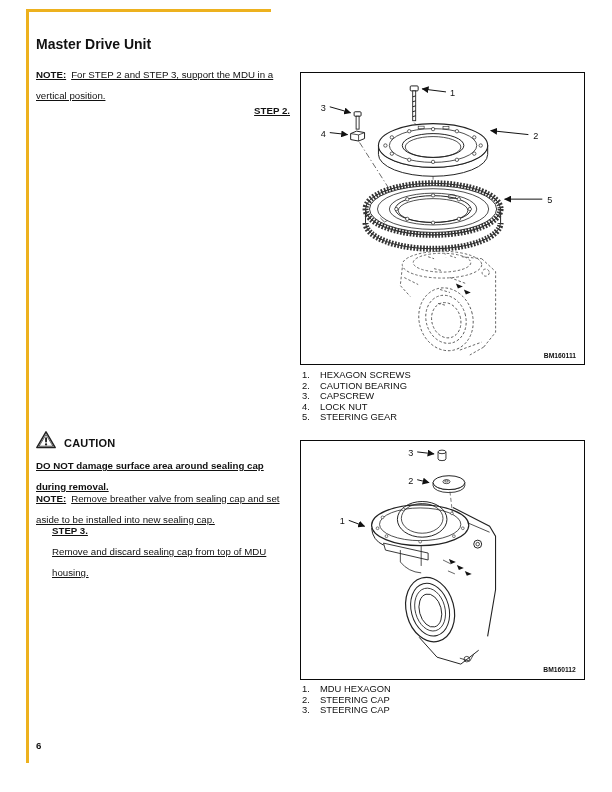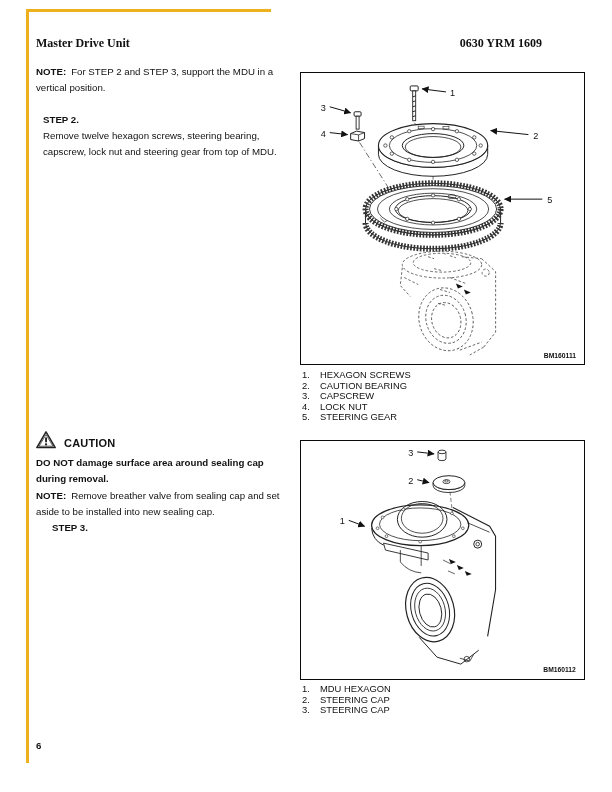--- a/index.html
+++ b/index.html
@@ -5,23 +5,23 @@
   html,body{margin:0;padding:0;background:#e8e8e8;}
   .page{
     position:relative;width:612px;height:792px;background:#ffffff;
     font-family:"Liberation Sans", sans-serif;color:#111;overflow:hidden;
     margin:0 auto;
   }
   .abs{position:absolute;}
   
   .marker{background:#edb11e;}
   
-  .hdr{font-size:12px;font-weight:bold;white-space:nowrap;font-family:Liberation Serif, serif;}
-  
-  .body-text{font-size:9.7px;line-height:16px;}
+  .hdr{font-size:14px;font-weight:bold;white-space:nowrap;}
+  
+  .body-text{font-size:9.7px;line-height:21px;text-decoration:underline;}
   .bold{font-weight:bold;}
   .note-label{font-weight:bold;margin-right:5px;}
   .step-title{font-weight:bold;}
   
   .caution-title{font-size:11px;font-weight:bold;letter-spacing:.2px;}
   
   .figure-box{border:1.5px solid #0a0a0a;background:#fff;box-sizing:border-box;}
   .figure-box svg{display:block;}
   
   .legend{font-size:9.4px;line-height:10.6px;}
@@ -34,48 +34,47 @@
 </style>
 </head>
 <body>
 
 <div class="page">
 
   <div class="abs marker" style="left:26px;top:9px;width:245px;height:3px;"></div>
   <div class="abs marker" style="left:26px;top:9px;width:3px;height:754px;"></div>
 
   <div class="abs hdr" style="left:36px;top:36px;">Master Drive Unit</div>
-  <div class="abs hdr" style="left:300px;top:36px;width:242px;text-align:right;">0630 YRM 1609</div>
 
   <div class="abs body-text" style="left:36px;top:64px;width:252px;">
     <span class="note-label">NOTE:</span><span>For STEP 2 and STEP 3, support the MDU in a vertical position.</span>
   </div>
 
-  <div class="abs body-text" style="left:43px;top:112px;width:247px;">
+  <div class="abs body-text" style="left:43px;top:100px;width:247px;text-align:right;">
     <div class="step-title">STEP 2.</div>
-    <div>Remove twelve hexagon screws, steering bearing, capscrew, lock nut and steering gear from top of MDU.</div>
   </div>
 
   <div class="abs" style="left:35px;top:430px;width:22px;height:20px;">
     <svg width="22" height="20" viewBox="0 0 22 20">
       <path d="M11,1.8 L20.2,17.6 L1.8,17.6 Z" fill="#ffffff" stroke="#222" stroke-width="1.5" stroke-linejoin="round"></path>
       <path d="M11,4.6 L17.9,16.2 L4.1,16.2 Z" fill="none" stroke="#222" stroke-width="0.7" stroke-linejoin="round"></path>
       <rect x="10.1" y="7.2" width="1.9" height="5.2" rx="0.9" fill="#222"></rect>
       <circle cx="11.05" cy="14.4" r="1.15" fill="#222"></circle>
     </svg>
   </div>
   <div class="abs caution-title" style="left:64px;top:437px;">CAUTION</div>
   <div class="abs body-text" style="left:36px;top:488px;width:252px;">
     <span class="note-label">NOTE:</span><span>Remove breather valve from sealing cap and set aside to be installed into new sealing cap.</span>
   </div>
 
   <div class="abs body-text bold" style="left:36px;top:455px;width:252px;">DO NOT damage surface area around sealing cap during removal.</div>
 
   <div class="abs body-text" style="left:52px;top:520px;width:247px;">
     <div class="step-title">STEP 3.</div>
+    <div>Remove and discard sealing cap from top of MDU housing.</div>
   </div>
 
   <div class="abs figure-box" style="left:300px;top:72px;width:285px;height:293px;">
     <svg width="282" height="290" viewBox="0 0 284 292">
       <defs>
         <marker id="ah1" markerWidth="8" markerHeight="7" refX="6.5" refY="3.5" orient="auto">
           <path d="M0,0 L7,3.5 L0,7 Z" fill="#111"></path>
         </marker>
       </defs>
 

